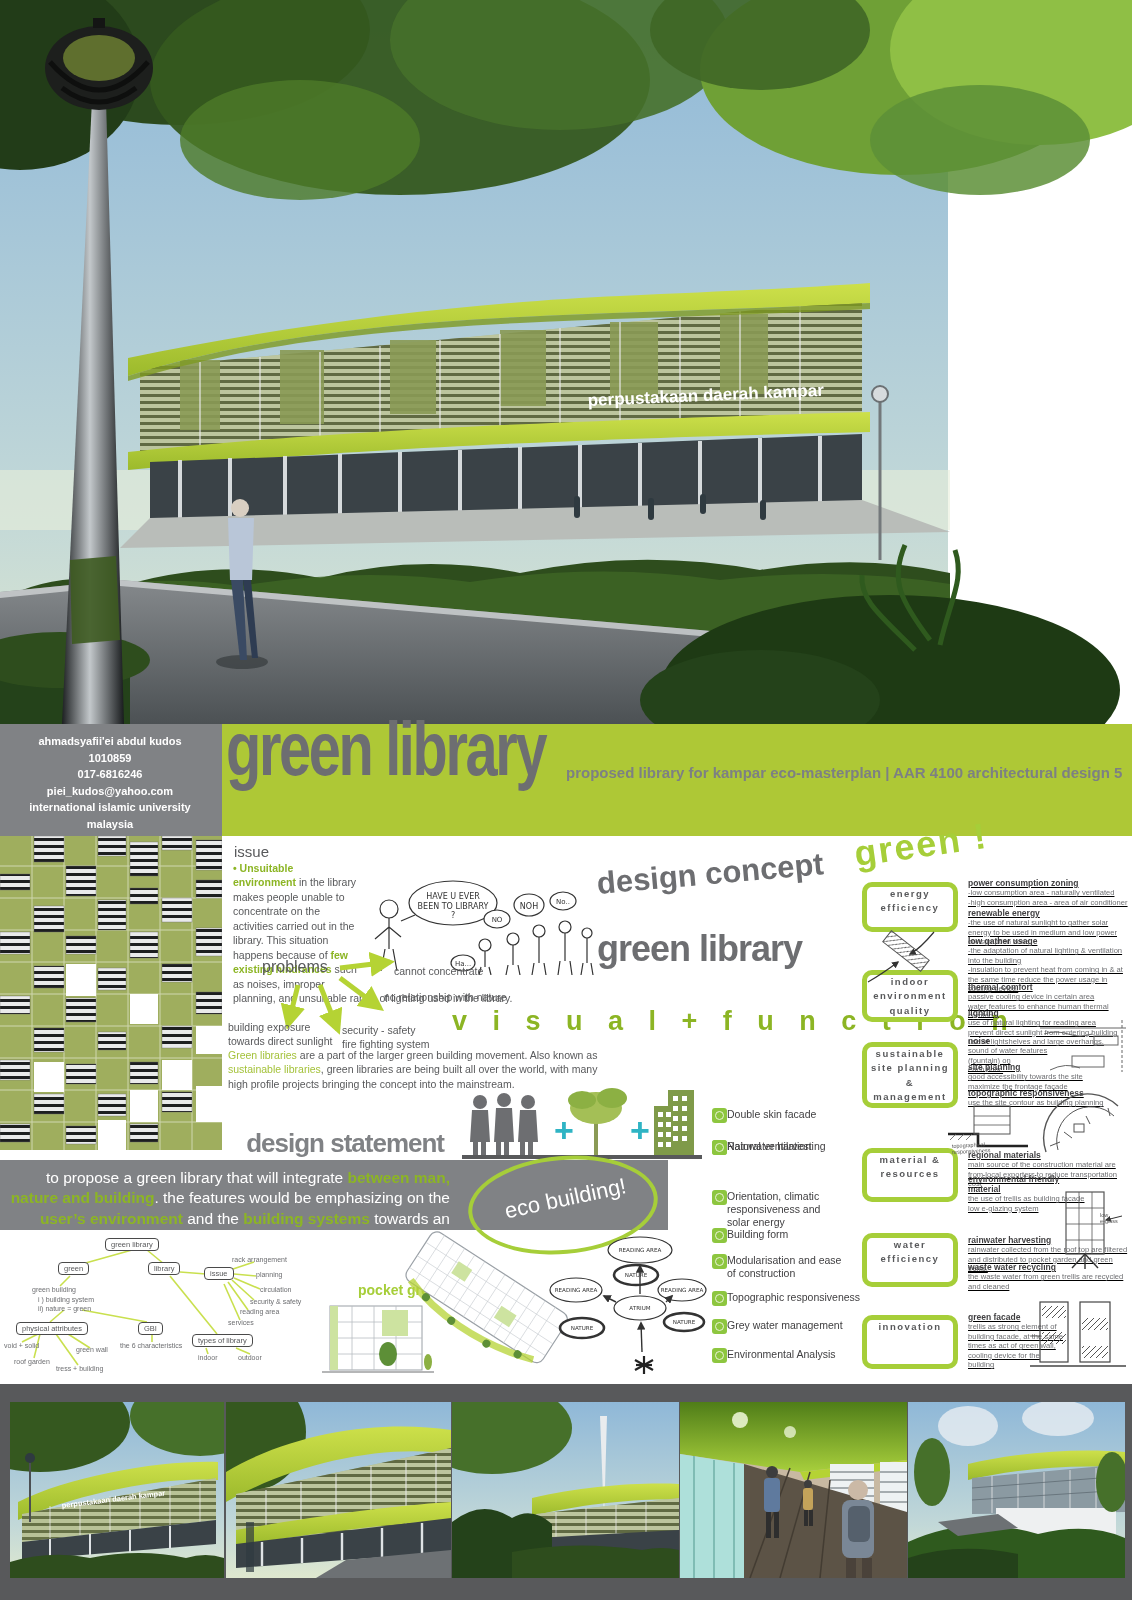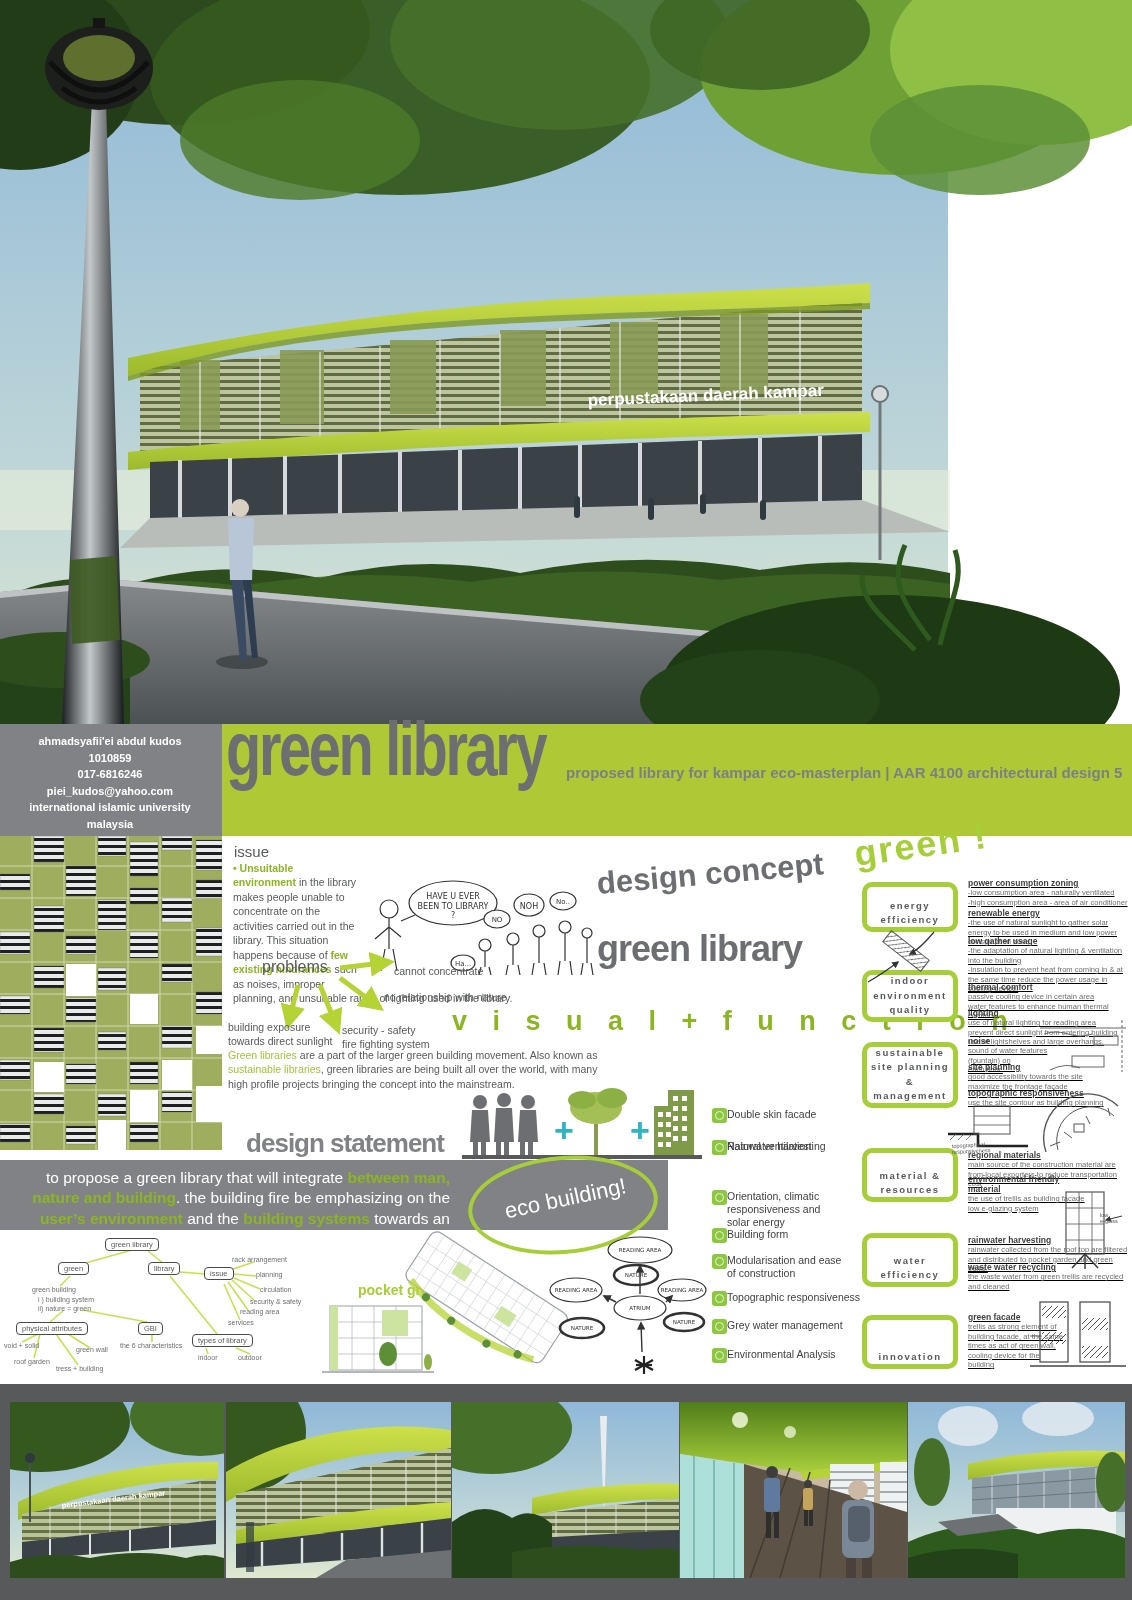--- a/index.html
+++ b/index.html
@@ -25,21 +25,21 @@
   .stmt-txt{position:absolute;right:218px;top:8px;width:440px;text-align:right;color:#fff;font-size:15.5px;line-height:1.32;}
   .ecobub{left:468px;top:1156px;width:182px;height:90px;border:4px solid #a6ce39;border-radius:50%;transform:rotate(-5deg);}
   .ecobub span{position:absolute;left:14px;top:26px;color:#fff;font-size:22px;transform:rotate(-7deg);display:block;width:160px;text-align:center;}
   
   .chk{display:flex;align-items:flex-start;}
   .chk .ic{width:15px;height:15px;background:#8dc63f;border-radius:3px;flex:0 0 auto;display:flex;align-items:center;justify-content:center;}
   .chk .ring{width:7px;height:7px;border:1.5px solid #eaf3d8;border-radius:50%;}
   .chk .lbl{font-size:10.5px;color:#414042;line-height:1.25;}
   
   .greenbang{font-size:36px;font-weight:bold;color:#a6ce39;transform:rotate(-8deg);letter-spacing:2px;}
-  .cat{left:862px;width:86px;border:5px solid #a6ce39;border-radius:10px;background:#fff;display:flex;align-items:flex-end;justify-content:center;text-align:center;}
+  .cat{left:862px;width:86px;border:5px solid #a6ce39;border-radius:10px;background:#fff;display:flex;align-items:flex-start;justify-content:center;text-align:center;}
   .cat span{font-size:9.5px;font-weight:bold;color:#58595b;letter-spacing:1.5px;line-height:1.5;}
   .detail{width:162px;text-decoration:underline;}
   .detail .dt{font-size:8.5px;font-weight:bold;color:#414042;line-height:1.2;}
   .detail .db{font-size:7.6px;color:#6d6e71;line-height:1.25;}
   
   .mm-box{position:absolute;border:1.5px solid #4a4a4a;border-radius:4px;background:#fff;padding:1px 5px;font-size:7.5px;color:#58595b;white-space:nowrap;}
   .mm-lbl{position:absolute;font-size:7px;color:#6d6e71;white-space:pre-line;line-height:1.25;}
   .pgreen{font-size:14px;font-weight:bold;color:#a6ce39;}
   .sknote{font-size:5.5px;color:#555;line-height:1.1;}
   
@@ -328,23 +328,23 @@
 towards direct sunlight</div>
 <div class="abs body-txt pre" style="left:342px;top:1023px">security - safety
 fire fighting system</div>
 
 <div class="abs concept1" style="left:597px;top:866px">design concept</div>
 <div class="abs concept2" style="left:597px;top:928px">green library</div>
 <div class="abs concept3" style="left:452px;top:1006px">v i s u a l   +   f u n c t i o n</div>
 
 <div class="abs body-txt" style="left:228px;top:1048px;width:378px"><span class="hl2">Green libraries</span><span> are a part of the larger green building movement. Also known as </span><span class="hl2">sustainable libraries</span><span>, green libraries are being built all over the world, with many high profile projects bringing the concept into the mainstream.</span></div>
 
-<div class="abs stmt-h" style="left:230px;top:1128px;width:230px;text-align:center">design statement</div>
+<div class="abs stmt-h" style="left:214px;top:1128px;width:230px;text-align:right">design statement</div>
 <div class="abs stmt-bar">
-  <div class="stmt-txt"><span>to propose a green library that will integrate </span><span class="hl">between man, nature and building</span><span>. the building fire be emphasizing on the </span><span class="hl">user’s environment</span><span> and the </span><span class="hl">building systems</span><span> towards an ‘eco design’.</span></div>
+  <div class="stmt-txt"><span>to propose a green library that will integrate </span><span class="hl">between man, nature and building</span><span>. the features would be emphasizing on the </span><span class="hl">user’s environment</span><span> and the </span><span class="hl">building systems</span><span> towards an ‘eco design’.</span></div>
 </div>
 
 <svg class="abs" style="left:462px;top:1084px" width="240" height="76" viewBox="0 0 240 76">
   <g fill="#6d6e71">
     <circle cx="18" cy="18" r="7"></circle>
       <path d="M10,26 L26,26 L28,58 L24,58 L24,72 L19,72 L19,58 L16,58 L16,72 L11,72 L11,58 L8,58 Z"></path>
     <circle cx="42" cy="16" r="7"></circle>
       <path d="M34,24 L50,24 L52,58 L47,58 L47,72 L42,72 L42,58 L39,58 L39,72 L34,72 L34,58 L32,58 Z"></path>
     <circle cx="66" cy="18" r="7"></circle>
       <path d="M58,26 L74,26 L76,58 L71,58 L71,72 L66,72 L66,58 L63,58 L63,72 L58,72 L58,58 L56,58 Z"></path>

